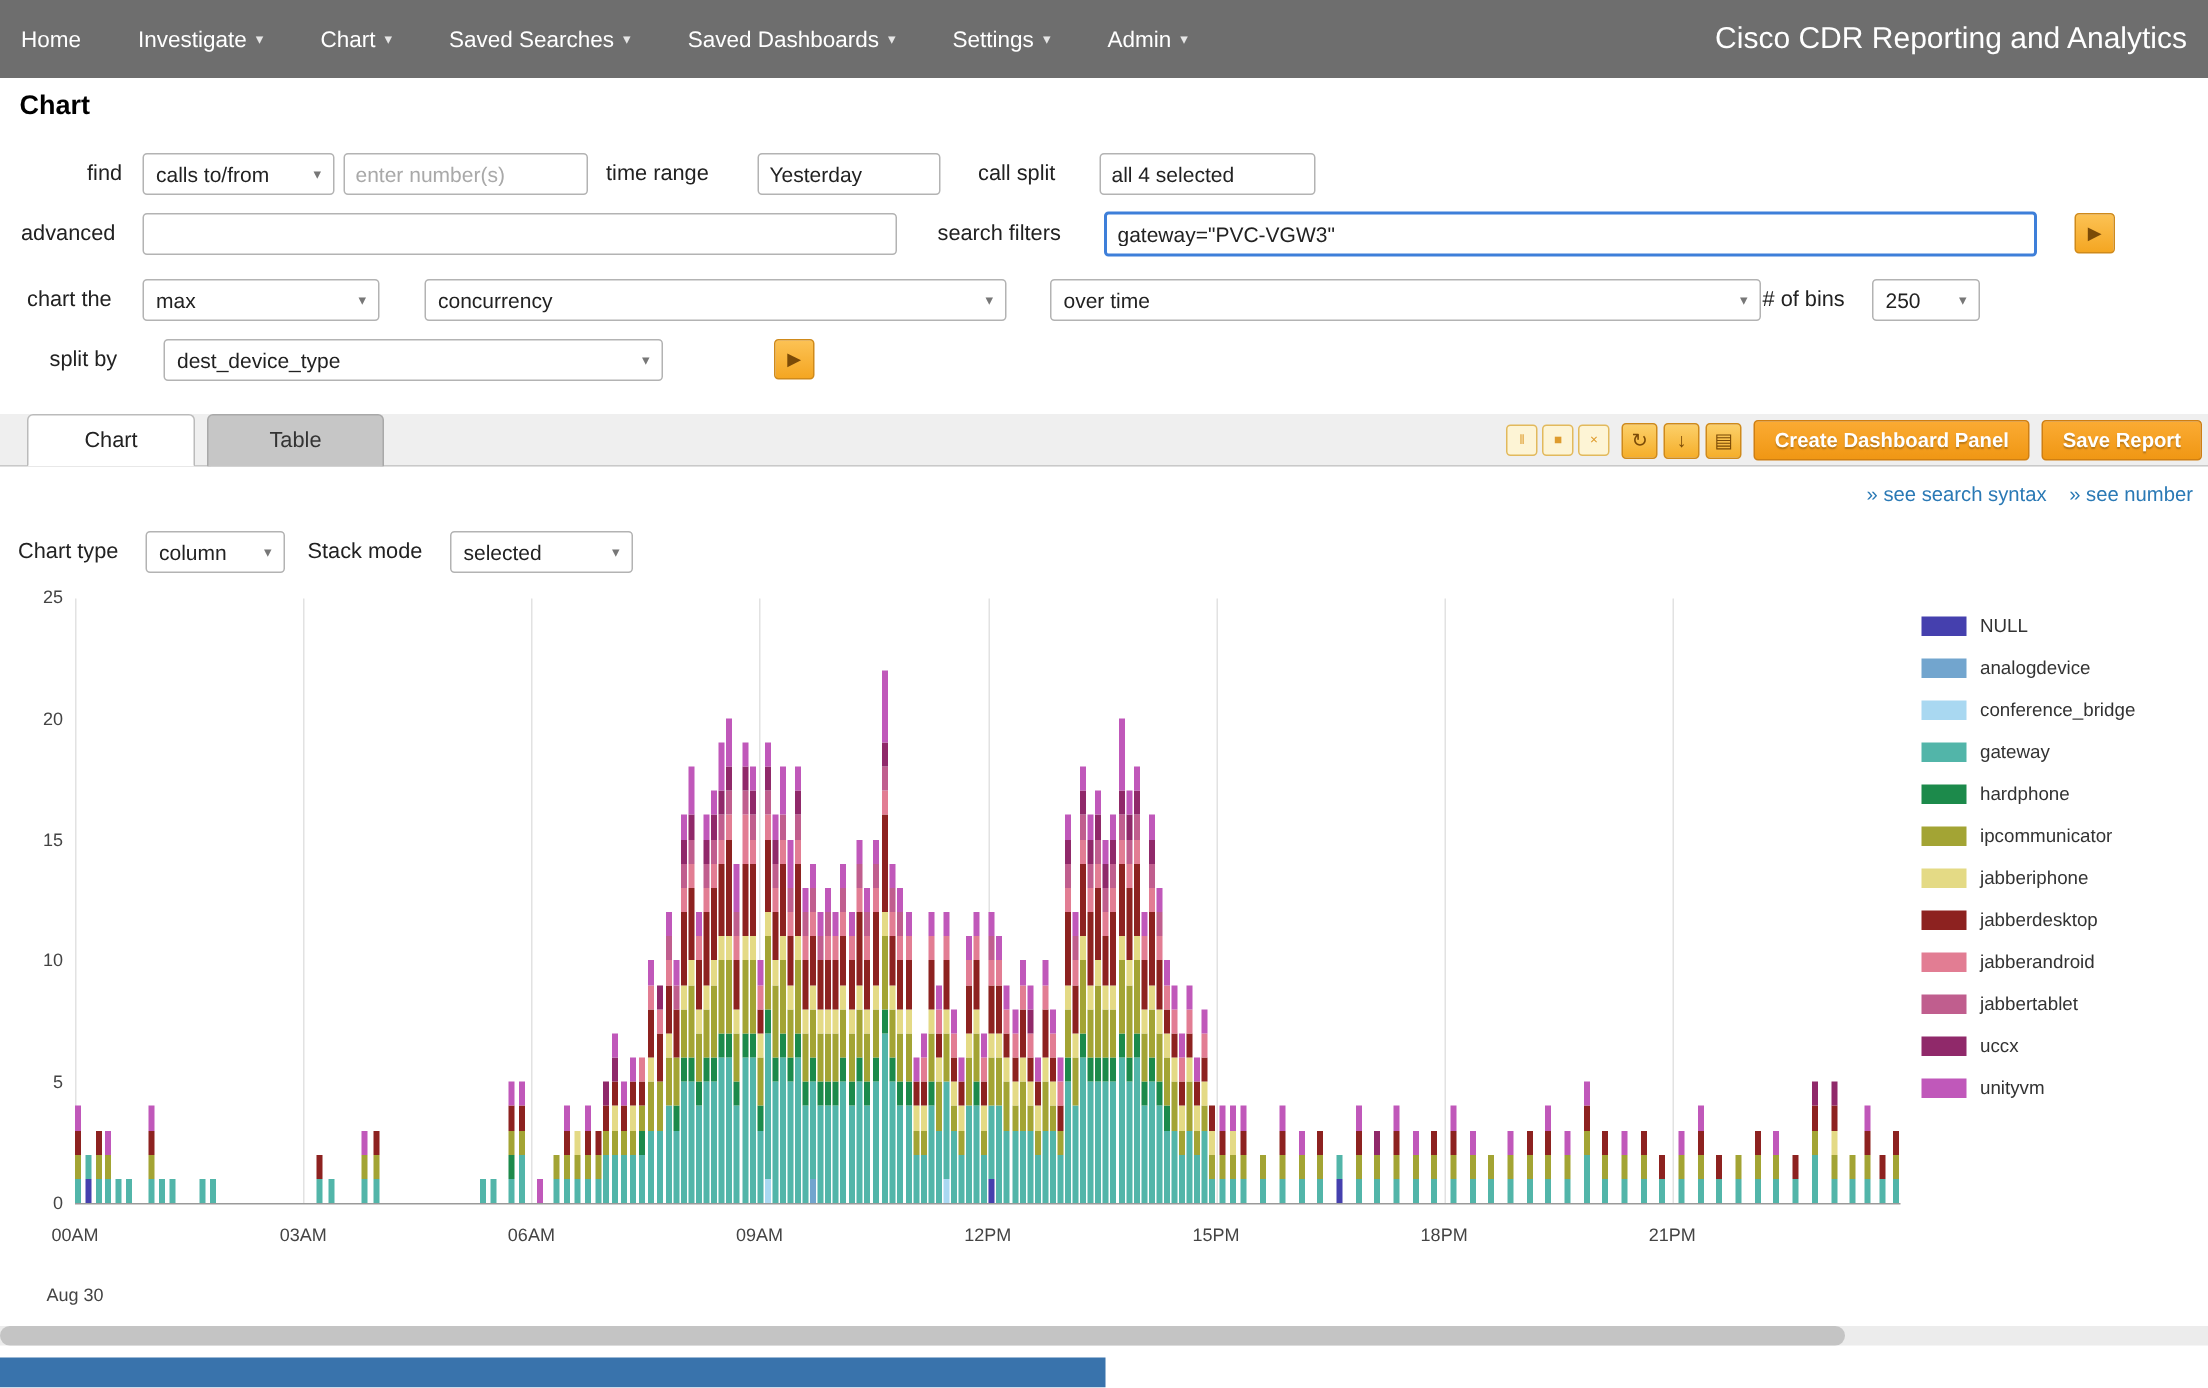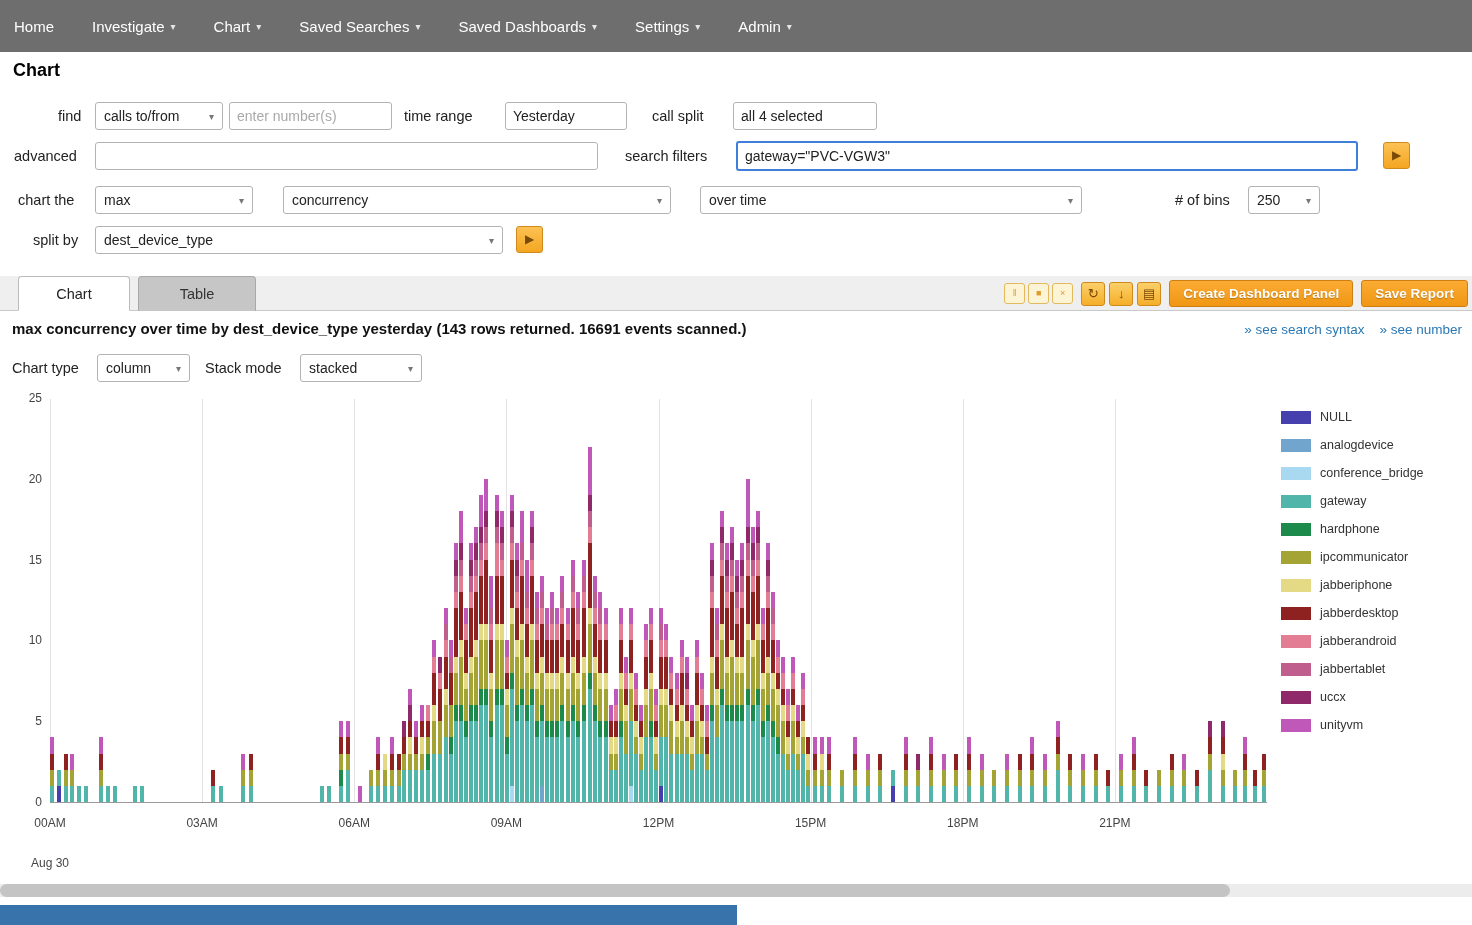--- a/index.html
+++ b/index.html
@@ -89,20 +89,21 @@
         <span class="caret">▾</span>
       </div>
     <div class="nav-item">
         <span>Settings</span>
         <span class="caret">▾</span>
       </div>
     <div class="nav-item">
         <span>Admin</span>
         <span class="caret">▾</span>
       </div>
+    <div class="app-title">Cisco CDR Reporting and Analytics</div>
   </div>
 
   <div class="h1">Chart</div>
 
   <div class="lbl" style="left:58px;top:102px">find</div>
   <div class="sel" style="left:95px;top:102px;width:128px">
     <span>calls to/from</span>
       <span class="caret">▾</span>
   </div>
   <input class="inp" style="left: 229px; top: 102px; width: 163px;" placeholder="enter number(s)">
@@ -119,32 +120,32 @@
 
   <div class="lbl" style="left:18px;top:186px">chart the</div>
   <div class="sel" style="left:95px;top:186px;width:158px">
     <span>max</span>
       <span class="caret">▾</span>
   </div>
   <div class="sel" style="left:283px;top:186px;width:388px">
     <span>concurrency</span>
       <span class="caret">▾</span>
   </div>
-  <div class="sel" style="left:700px;top:186px;width:382px">
+  <div class="sel" style="left:700px;top:186px;width:474px">
     <span>over time</span>
       <span class="caret">▾</span>
   </div>
   <div class="lbl" style="left:1175px;top:186px"># of bins</div>
   <div class="sel" style="left:1248px;top:186px;width:72px">
     <span>250</span>
       <span class="caret">▾</span>
   </div>
 
   <div class="lbl" style="left:33px;top:226px">split by</div>
-  <div class="sel" style="left:95px;top:226px;width:408px">
+  <div class="sel" style="left:109px;top:226px;width:333px">
     <span>dest_device_type</span>
       <span class="caret">▾</span>
   </div>
   <div class="abtn" style="left:516px;top:226px"><span>▶</span></div>
 
   <div class="tabstrip">
     <div class="tab tab-active">Chart</div>
     <div class="tab tab-inactive">Table</div>
     <div class="toolbar">
       <div class="mini-group">
@@ -155,34 +156,33 @@
       <div class="ico-group">
         <div class="ico"><span>↻</span></div>
         <div class="ico"><span>↓</span></div>
         <div class="ico"><span>▤</span></div>
       </div>
       <div class="obtn">Create Dashboard Panel</div>
       <div class="obtn">Save Report</div>
     </div>
   </div>
 
-  <div class="result-title">max concurrency over time by dest_device_type yesterday (143 rows returned. 16691 events scanned.)</div>
   <div class="links">
     <span class="link">» see search syntax</span>
     <span class="link">» see number</span>
   </div>
 
   <div class="ctrl-lbl" style="left:12px;top:354px">Chart type</div>
   <div class="sel" style="left:97px;top:354px;width:93px">
     <span>column</span>
       <span class="caret">▾</span>
   </div>
   <div class="ctrl-lbl" style="left:205px;top:354px">Stack mode</div>
   <div class="sel" style="left:300px;top:354px;width:122px">
-    <span>stacked</span>
+    <span>selected</span>
       <span class="caret">▾</span>
   </div>
 
   <div class="chart-region">
     <div id="y-labels">
         <div class="y-tick" style="top: 403px;">0</div>
         <div class="y-tick" style="top: 322.2px;">5</div>
         <div class="y-tick" style="top: 241.4px;">10</div>
         <div class="y-tick" style="top: 160.6px;">15</div>
         <div class="y-tick" style="top: 79.8px;">20</div>

